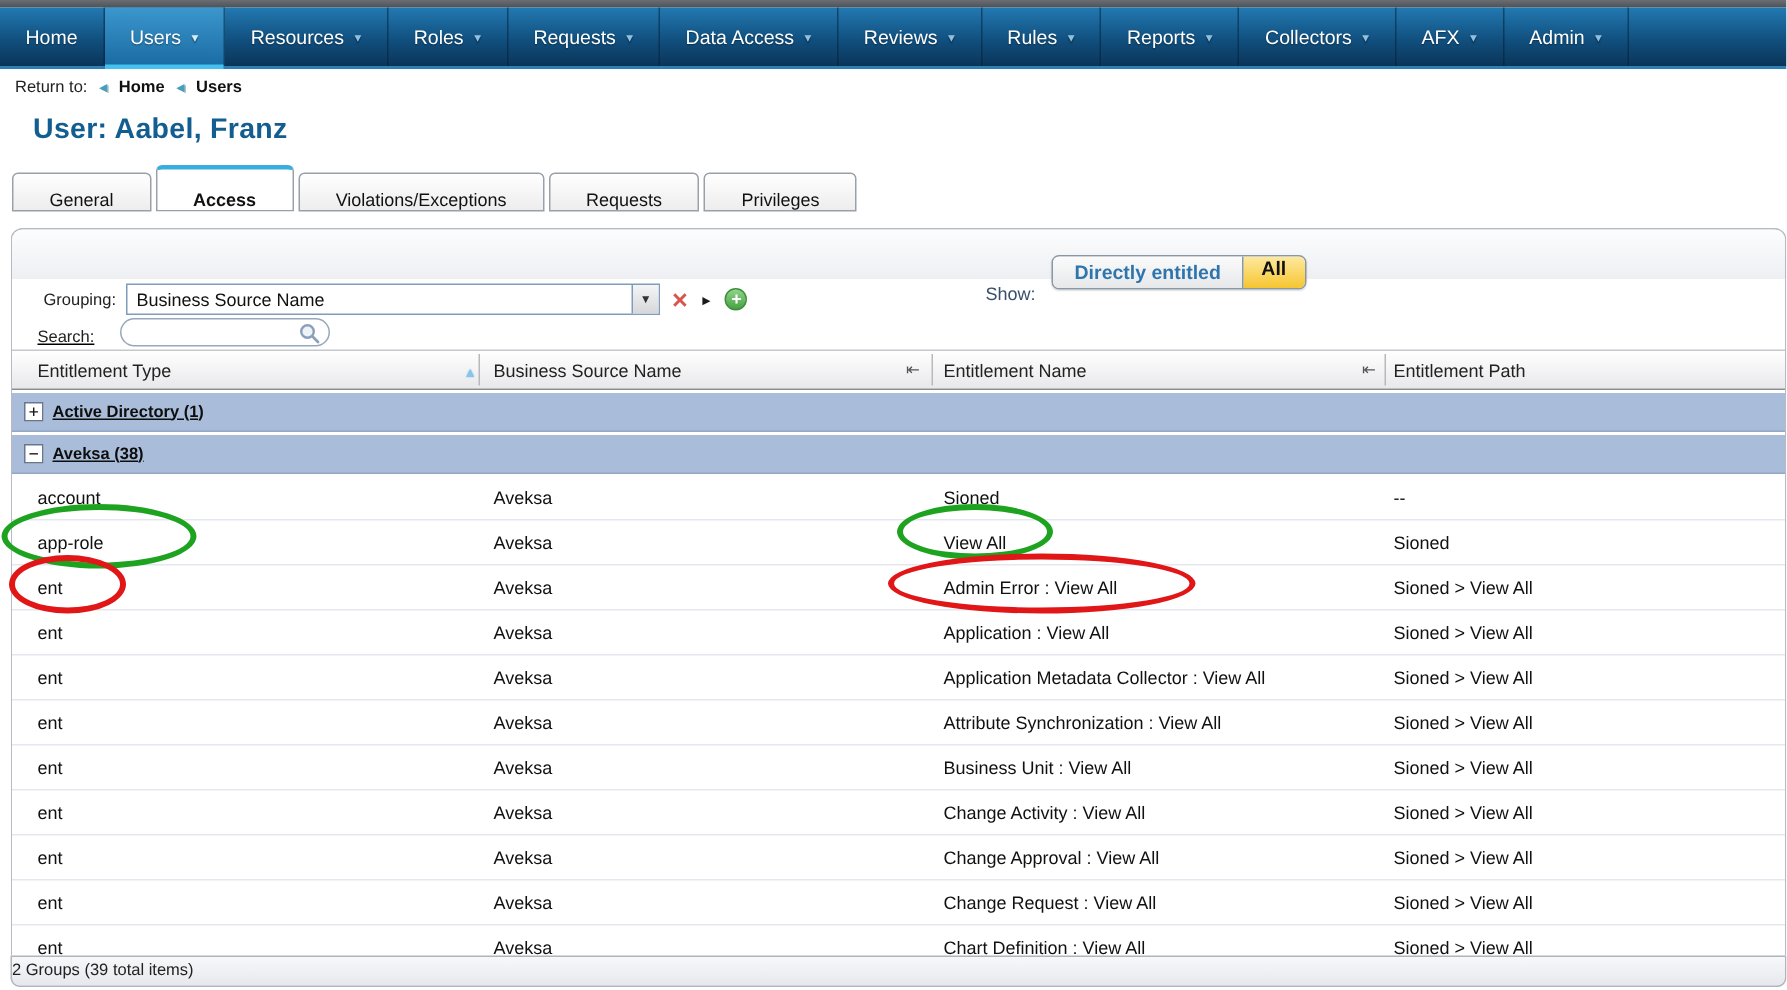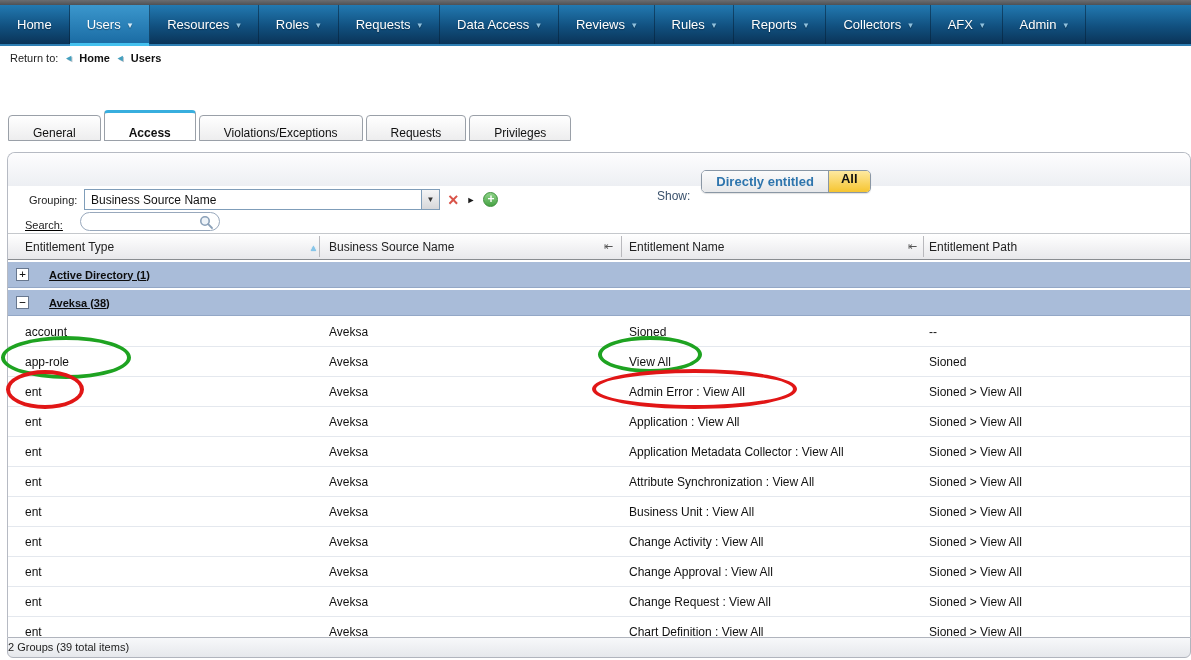--- a/index.html
+++ b/index.html
@@ -88,21 +88,21 @@
   .hsep { position:absolute; top:2px; bottom:2px; width:1px; background:#b9b9bd; }
   .sort-asc { position:absolute; left:301px; top:9px; font-size:9px; color:#86c6ea;
               text-shadow:0 0 1px #5aaad6; }
   .col-resize { position:absolute; top:6px; font-size:11px; color:#555; }
 
   .group-row { position:absolute; left:0; right:0; height:26px; background:#a9bcd9;
                border-bottom:1px solid #93a7c6; display:flex; align-items:center; cursor:pointer; }
   .expander { width:13px; height:13px; background:#fff; border:1px solid #67778f;
               margin-left:8px; font-size:11px; line-height:11px; text-align:center;
               color:#111; font-family:"DejaVu Sans Mono",monospace; cursor:pointer; }
-  .group-label { margin-left:20px; font-size:11px; font-weight:bold; color:#0d0d0d;
+  .group-label { margin-left:6px; font-size:11px; font-weight:bold; color:#0d0d0d;
                  text-decoration:underline; }
 
   .rows { position:absolute; top:164px; left:0; right:0; bottom:0; overflow:hidden; }
   .trow { position:relative; height:30px; border-bottom:1px solid #e4e8ee; cursor:pointer; }
   .tcell { position:absolute; top:0; height:30px; line-height:30px; font-size:12px;
            color:#111; white-space:nowrap; }
   .c1 { left:17px; }  .c2 { left:321px; } .c3 { left:621px; } .c4 { left:921px; }
 
   
   .grid-footer { position:absolute; top:637px; left:7px; width:1184px; height:21px;
@@ -176,20 +176,21 @@
   </div>
 
   <div class="crumbs">
     <span>Return to:</span>
     <span class="crumb-arrow">◄</span>
     <span class="crumb-link">Home</span>
     <span class="crumb-arrow">◄</span>
     <span class="crumb-link">Users</span>
   </div>
 
+  <div class="title">User: Aabel, Franz</div>
 
   <div class="tabs">
     <div class="tab">
       <span>General</span>
     </div>
     <div class="tab active">
       <span>Access</span>
     </div>
     <div class="tab">
       <span>Violations/Exceptions</span>

